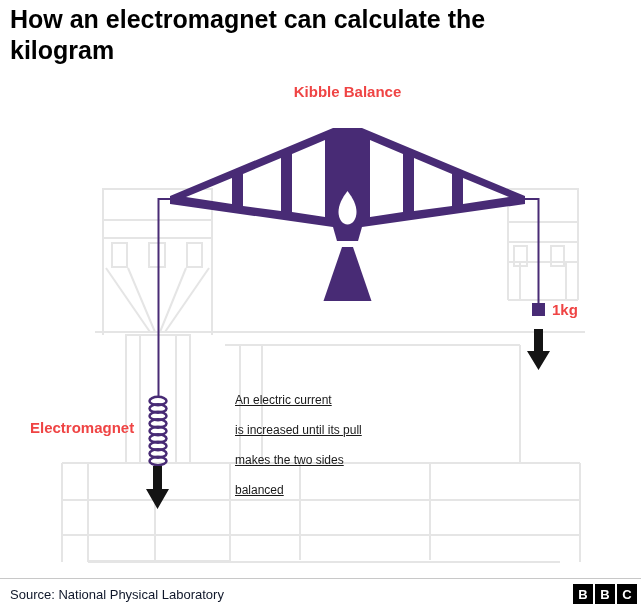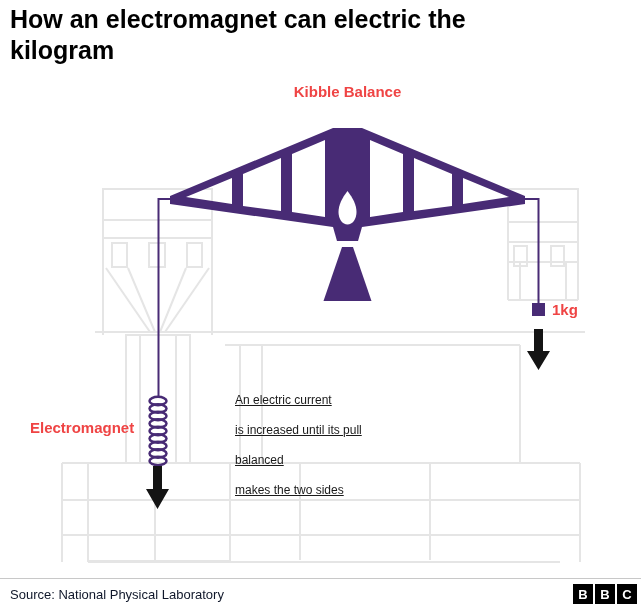--- a/index.html
+++ b/index.html
@@ -125,33 +125,33 @@
       <ellipse cx="158" cy="438.5" rx="8.5" ry="4.2"></ellipse>
       <ellipse cx="158" cy="446" rx="8.5" ry="4.2"></ellipse>
       <ellipse cx="158" cy="453.5" rx="8.5" ry="4.2"></ellipse>
       <ellipse cx="158" cy="461" rx="8.5" ry="4.2"></ellipse>
     </g>
 
     <path class="arrow-fill" d="M153 466 H162 V489 H169 L157.5 509 L146 489 H153 Z"></path>
     <path class="arrow-fill" d="M534 329 H543 V351 H550 L538.5 370 L527 351 H534 Z"></path>
   </svg>
 
-  <h1 class="abs title">How an electromagnet can electric the kilogram</h1>
+  <h1 class="abs title">How an electromagnet can calculate the kilogram</h1>
 
   <div class="abs bold-label kibble-label">Kibble Balance</div>
 
   <div class="abs bold-label electromagnet-label">Electromagnet</div>
 
   <div class="abs bold-label mass-label">1kg</div>
 
   <div class="abs annotation">
     <div>An electric current</div>
     <div>is increased until its pull</div>
+    <div>makes the two sides</div>
     <div>balanced</div>
-    <div>makes the two sides</div>
   </div>
 
   <div class="abs footer-divider"></div>
   <div class="abs source-text">Source: National Physical Laboratory</div>
   <div class="abs bbc-logo">
     <span class="bbc-block">B</span>
     <span class="bbc-block">B</span>
     <span class="bbc-block">C</span>
   </div>
 

